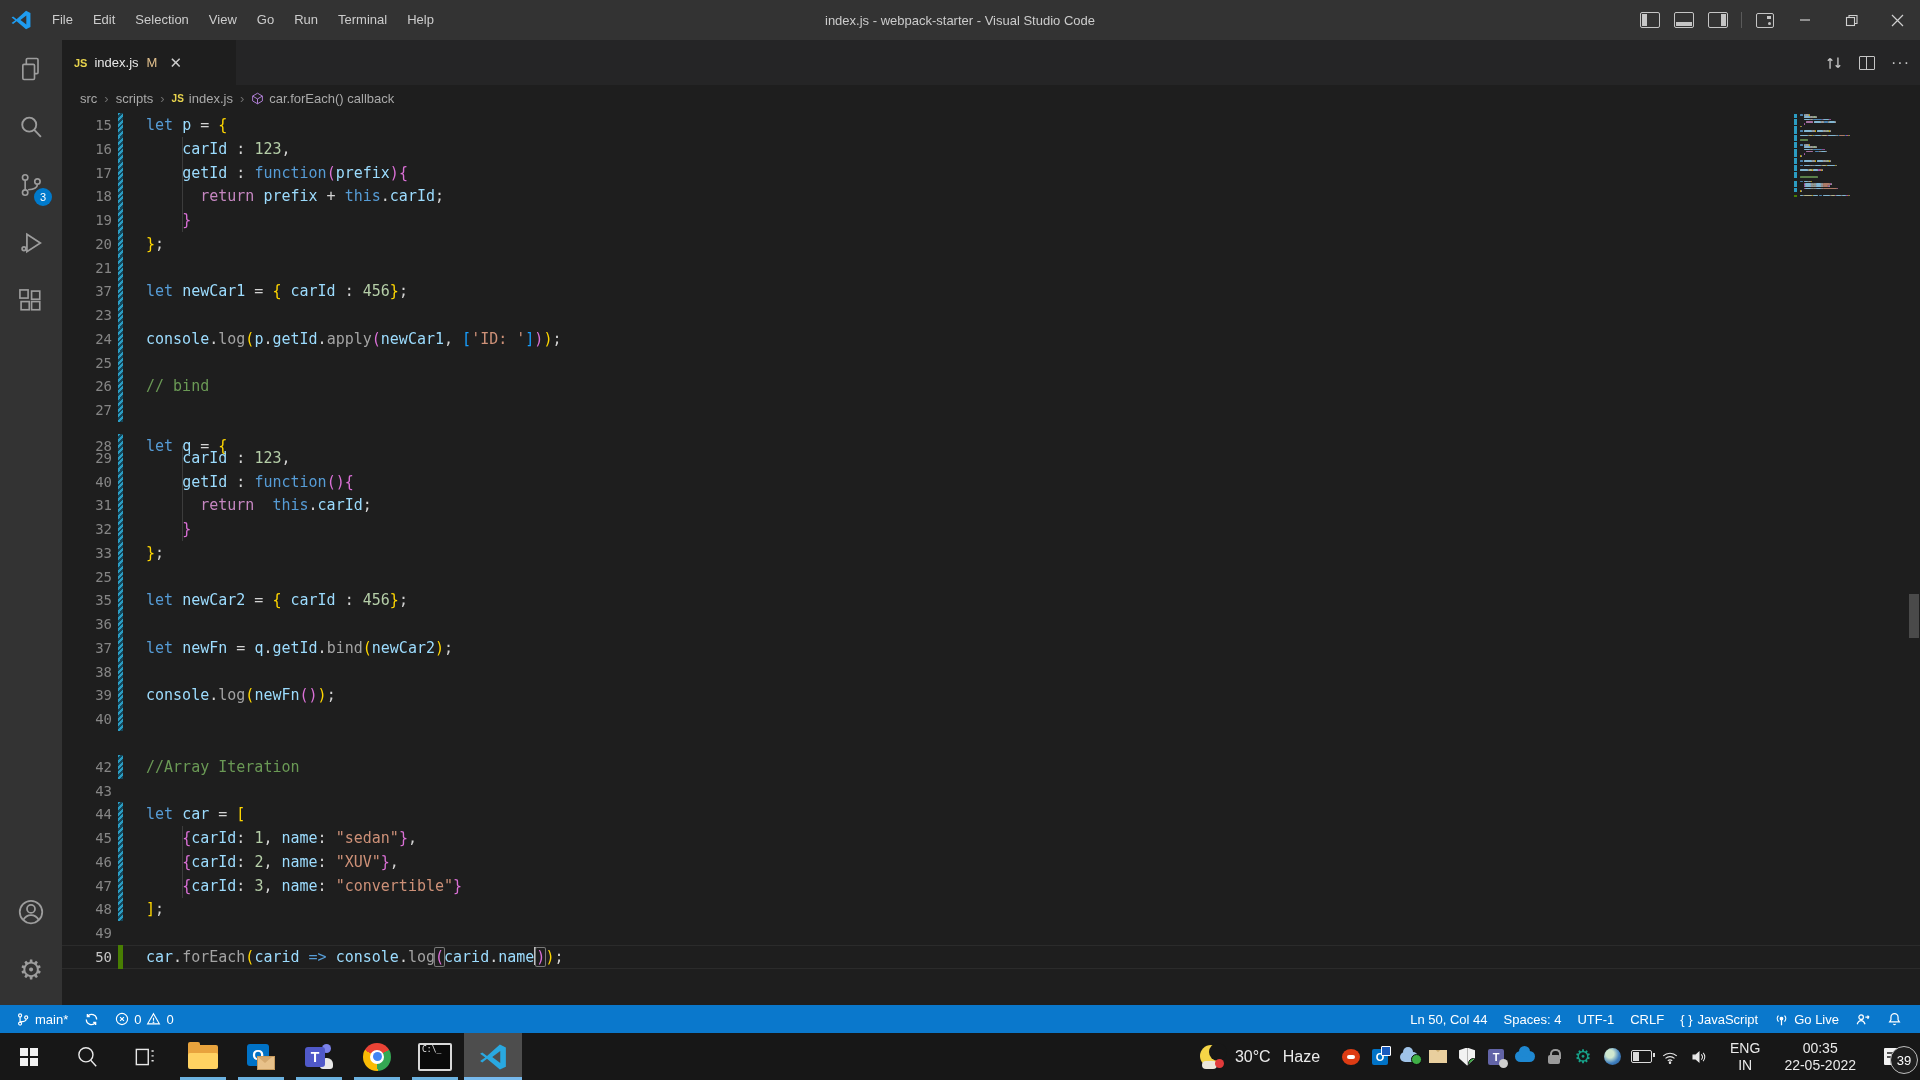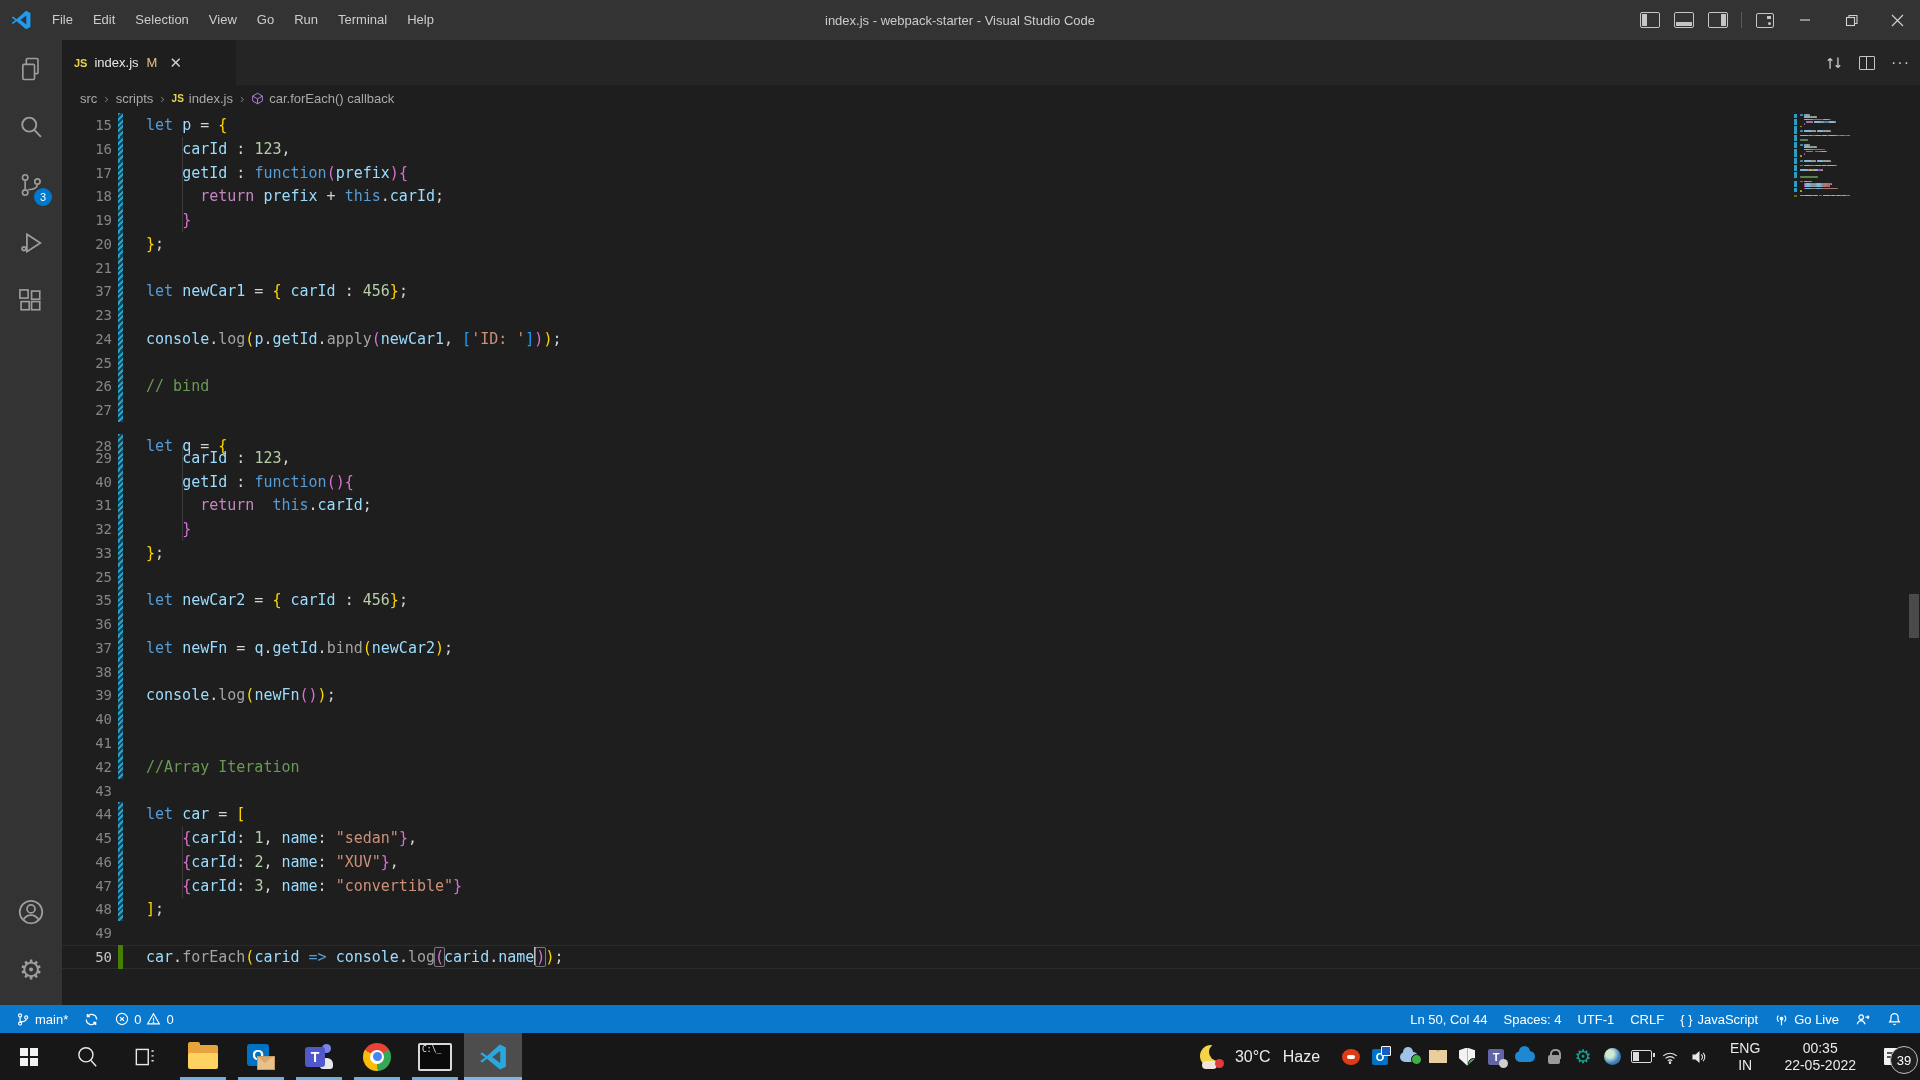--- a/index.html
+++ b/index.html
@@ -693,25 +693,20 @@
       <div class="row" style="top: 572.48px;">
         <span class="ln">39</span>
         <span class="gut m"></span>
         <span class="code"><span class="t-v">console</span><span class="t-p">.</span><span class="t-f">log</span><span class="t-b1">(</span><span class="t-v">newFn</span><span class="t-b2">(</span><span class="t-b2">)</span><span class="t-b1">)</span><span class="t-p">;</span></span>
       </div>
       <div class="row" style="top: 596.25px;">
         <span class="ln">40</span>
         <span class="gut m"></span>
         <span class="code"></span>
       </div>
-      <div class="row" style="top: 620.02px;">
-        <span class="ln">41</span>
-        <span class="gut m"></span>
-        <span class="code"></span>
-      </div>
       <div class="row" style="top: 643.79px;">
         <span class="ln">42</span>
         <span class="gut m"></span>
         <span class="code"><span class="t-cm">//Array Iteration</span></span>
       </div>
       <div class="row" style="top: 667.56px;">
         <span class="ln">43</span>
         <span class="code"></span>
       </div>
       <div class="row" style="top: 691.33px;">

